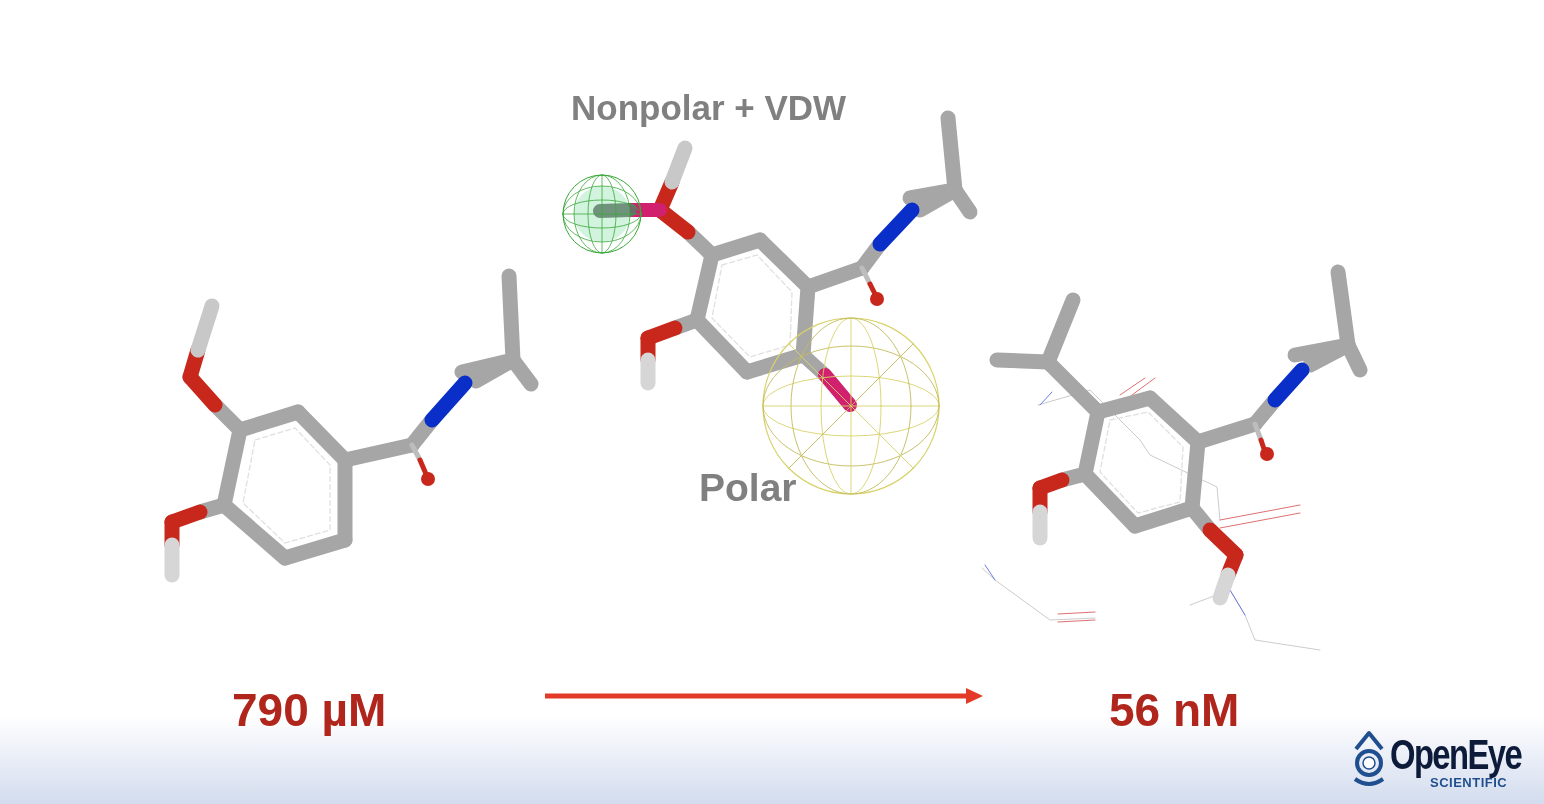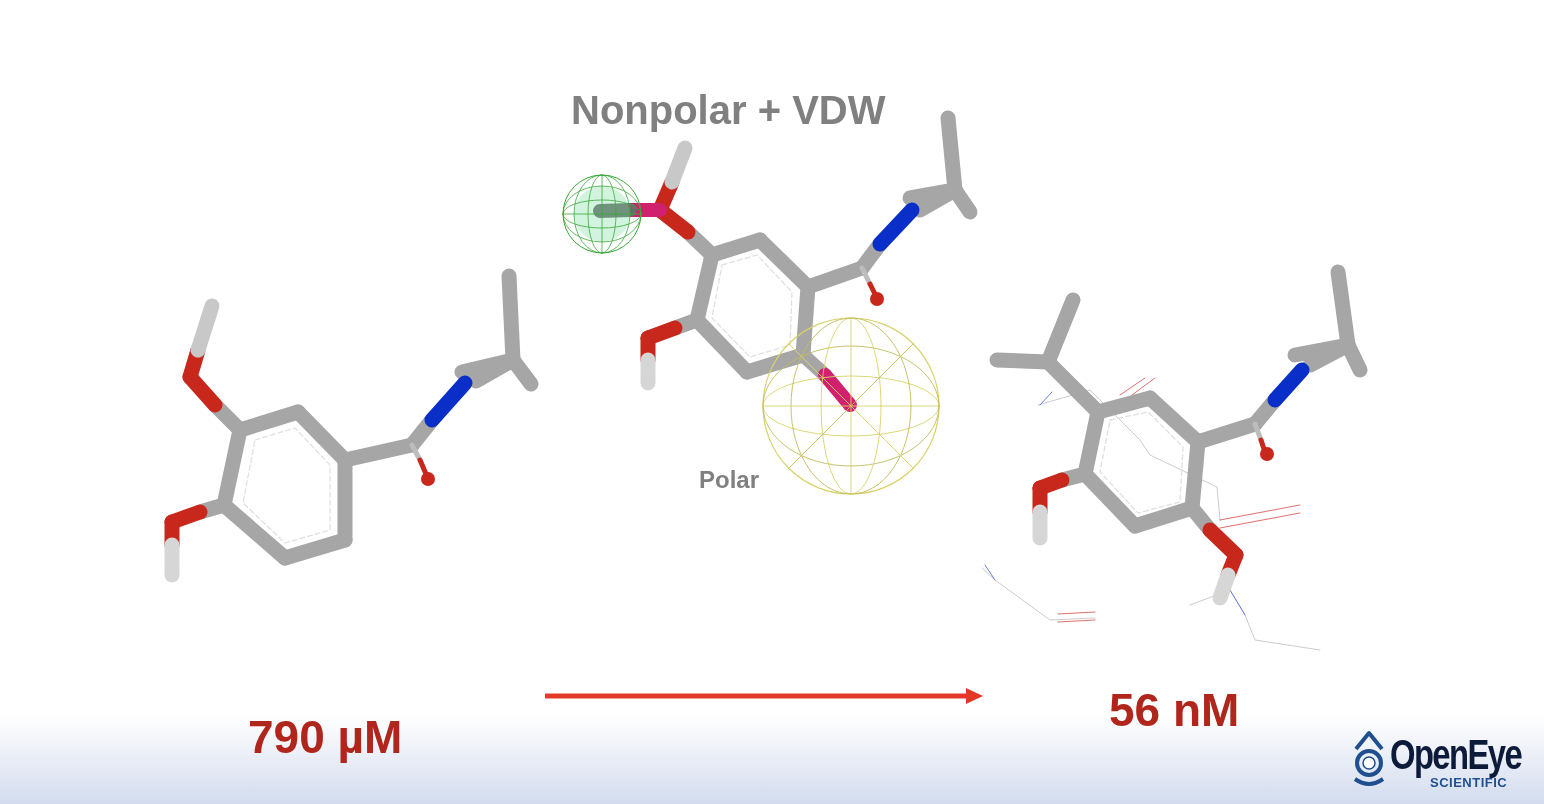--- a/index.html
+++ b/index.html
@@ -4,26 +4,26 @@
   <style>
     html, body { margin: 0; padding: 0; }
     body {
       width: 1544px; height: 804px; overflow: hidden; position: relative;
       background: linear-gradient(to bottom, #ffffff 0px, #ffffff 715px, #e9edf6 760px, #d2dcee 804px);
       font-family: "Liberation Sans", sans-serif;
     }
     .label {
       position: absolute; font-weight: bold; color: #808080; white-space: nowrap;
     }
-    #lbl-nonpolar { left: 571px; top: 88px; font-size: 40px; }
-    #lbl-polar { left: 699px; top: 466px; font-size: 24px; text-align: right; }
+    #lbl-nonpolar { left: 571px; top: 88px; font-size: 35px; }
+    #lbl-polar { left: 699px; top: 466px; font-size: 39px; text-align: right; }
     .affinity {
       position: absolute; font-weight: bold; color: #b0261c; font-size: 46px; white-space: nowrap;
     }
-    #aff-left { left: 248px; top: 683px; margin-top: 27px; }
+    #aff-left { left: 232px; top: 683px; }
     #aff-right { left: 1109px; top: 683px; text-align: right; }
     svg.layer { position: absolute; left: 0; top: 0; }
     #logo {
       position: absolute; left: 1350px; top: 727px; width: 180px; height: 66px; text-align: right;
     }
     #logo-word {
       position: absolute; left: 40px; top: 4px; font-size: 42px; font-weight: bold;
       color: #0d1b3a; letter-spacing: -2px; transform: scaleX(0.78); transform-origin: left top;
       font-family: "Liberation Sans Narrow", "Liberation Sans", sans-serif;
     }

